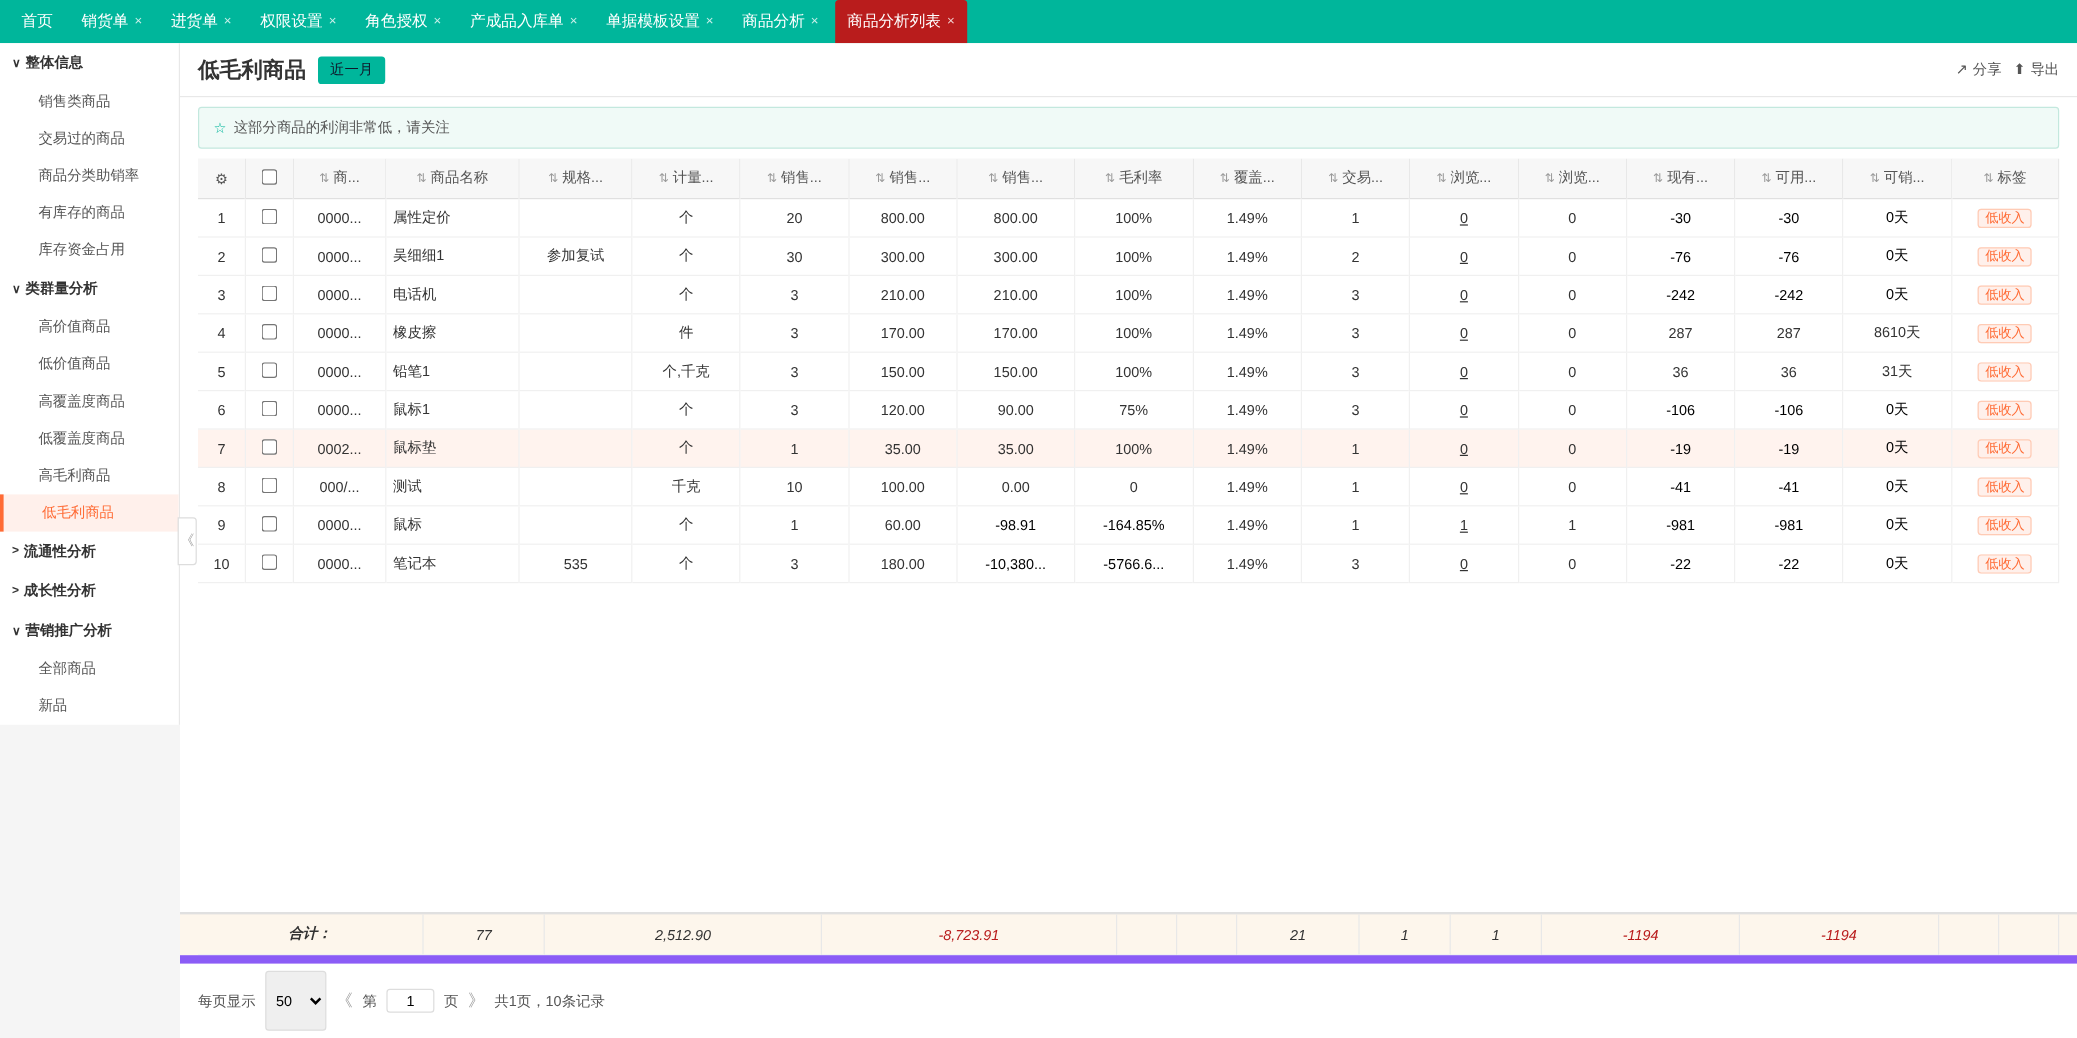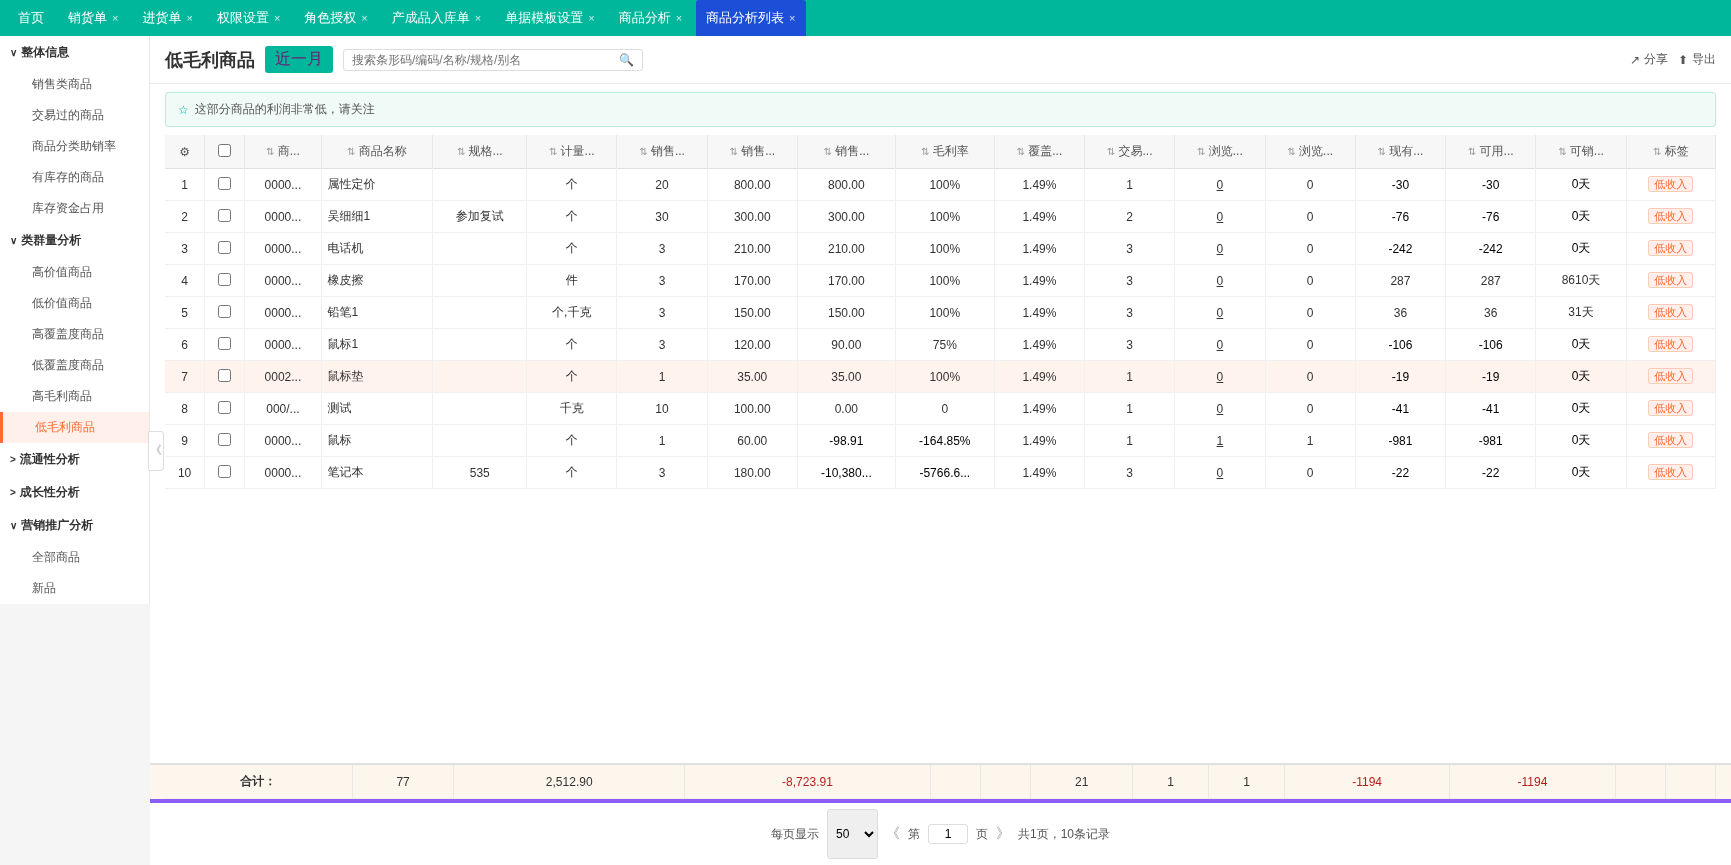--- a/index.html
+++ b/index.html
@@ -18,21 +18,21 @@
       color: #fff;
       padding: 0 10px;
       height: 36px;
       display: flex;
       align-items: center;
       cursor: pointer;
       font-size: 13px;
       white-space: nowrap;
     }
     .nav-item.active {
-      background: #1d4ed8;
+      background: #b91c1c;
       border-radius: 3px 3px 0 0;
     }
     .nav-item .close-x {
       margin-left: 5px;
       font-size: 11px;
       opacity: 0.8;
     }
 
     
     .layout {
@@ -91,25 +91,25 @@
       border-bottom: 1px solid #e8e8e8;
       gap: 10px;
     }
     .page-title {
       font-size: 18px;
       font-weight: bold;
       color: #333;
     }
     .period-btn {
       background: #00b69b;
-      color: #701a75;
+      color: #0f172a;
       border: none;
       border-radius: 3px;
       padding: 3px 10px;
-      font-size: 16px;
+      font-size: 12px;
       cursor: pointer;
     }
     .search-box {
       display: flex;
       align-items: center;
       border: 1px solid #ddd;
       border-radius: 3px;
       padding: 3px 8px;
       flex: 1;
       max-width: 300px;
@@ -211,23 +211,23 @@
     .table-footer {
       border-top: 2px solid #e0e0e0;
       background: #fdf6ec;
       padding: 0 15px;
     }
 
     
     .pagination-bar {
       display: flex;
       align-items: center;
-      justify-content: center;
+      justify-content: flex-start;
       padding: 6px 15px;
-      border-top: 4px solid #8b5cf6;
+      border-top: 7px solid #8b5cf6;
       background: #fff;
       gap: 8px;
       font-size: 12px;
       color: #555;
     }
     .pagination-bar select {
       border: 1px solid #ddd;
       border-radius: 3px;
       padding: 16px 4px;
       font-size: 12px;
@@ -265,20 +265,21 @@
       color: #999;
     }
 
     .sidebar-wrapper {
       position: relative;
     }
 
     .footer-summary-table {
       width: 100%;
       border-collapse: collapse;
+      font-style: italic;
     }
     .footer-summary-table td {
       padding: 8px 6px;
       text-align: center;
       font-size: 12px;
       border-right: 1px solid #e8e8e8;
     }
     .footer-summary-table td.red { color: #b91c1c; }
   </style>
 </head>
@@ -322,24 +323,20 @@
         <div class="sidebar-item">新品</div>
       </div>
     <div class="collapse-btn">《</div>
   </div>
 
   <div class="main-content">
 
     <div class="page-header">
       <span class="page-title">低毛利商品</span>
       <button class="period-btn">近一月</button>
-      <div class="search-box">
-        <input type="text" placeholder="搜索条形码/编码/名称/规格/别名" style="">
-        <span style="color:#00b69b;cursor:pointer;">🔍</span>
-      </div>
       <div class="header-actions">
         <div class="action-btn">
           <span>↗</span>
           <span>分享</span>
         </div>
         <div class="action-btn">
           <span>⬆</span>
           <span>导出</span>
         </div>
       </div>

